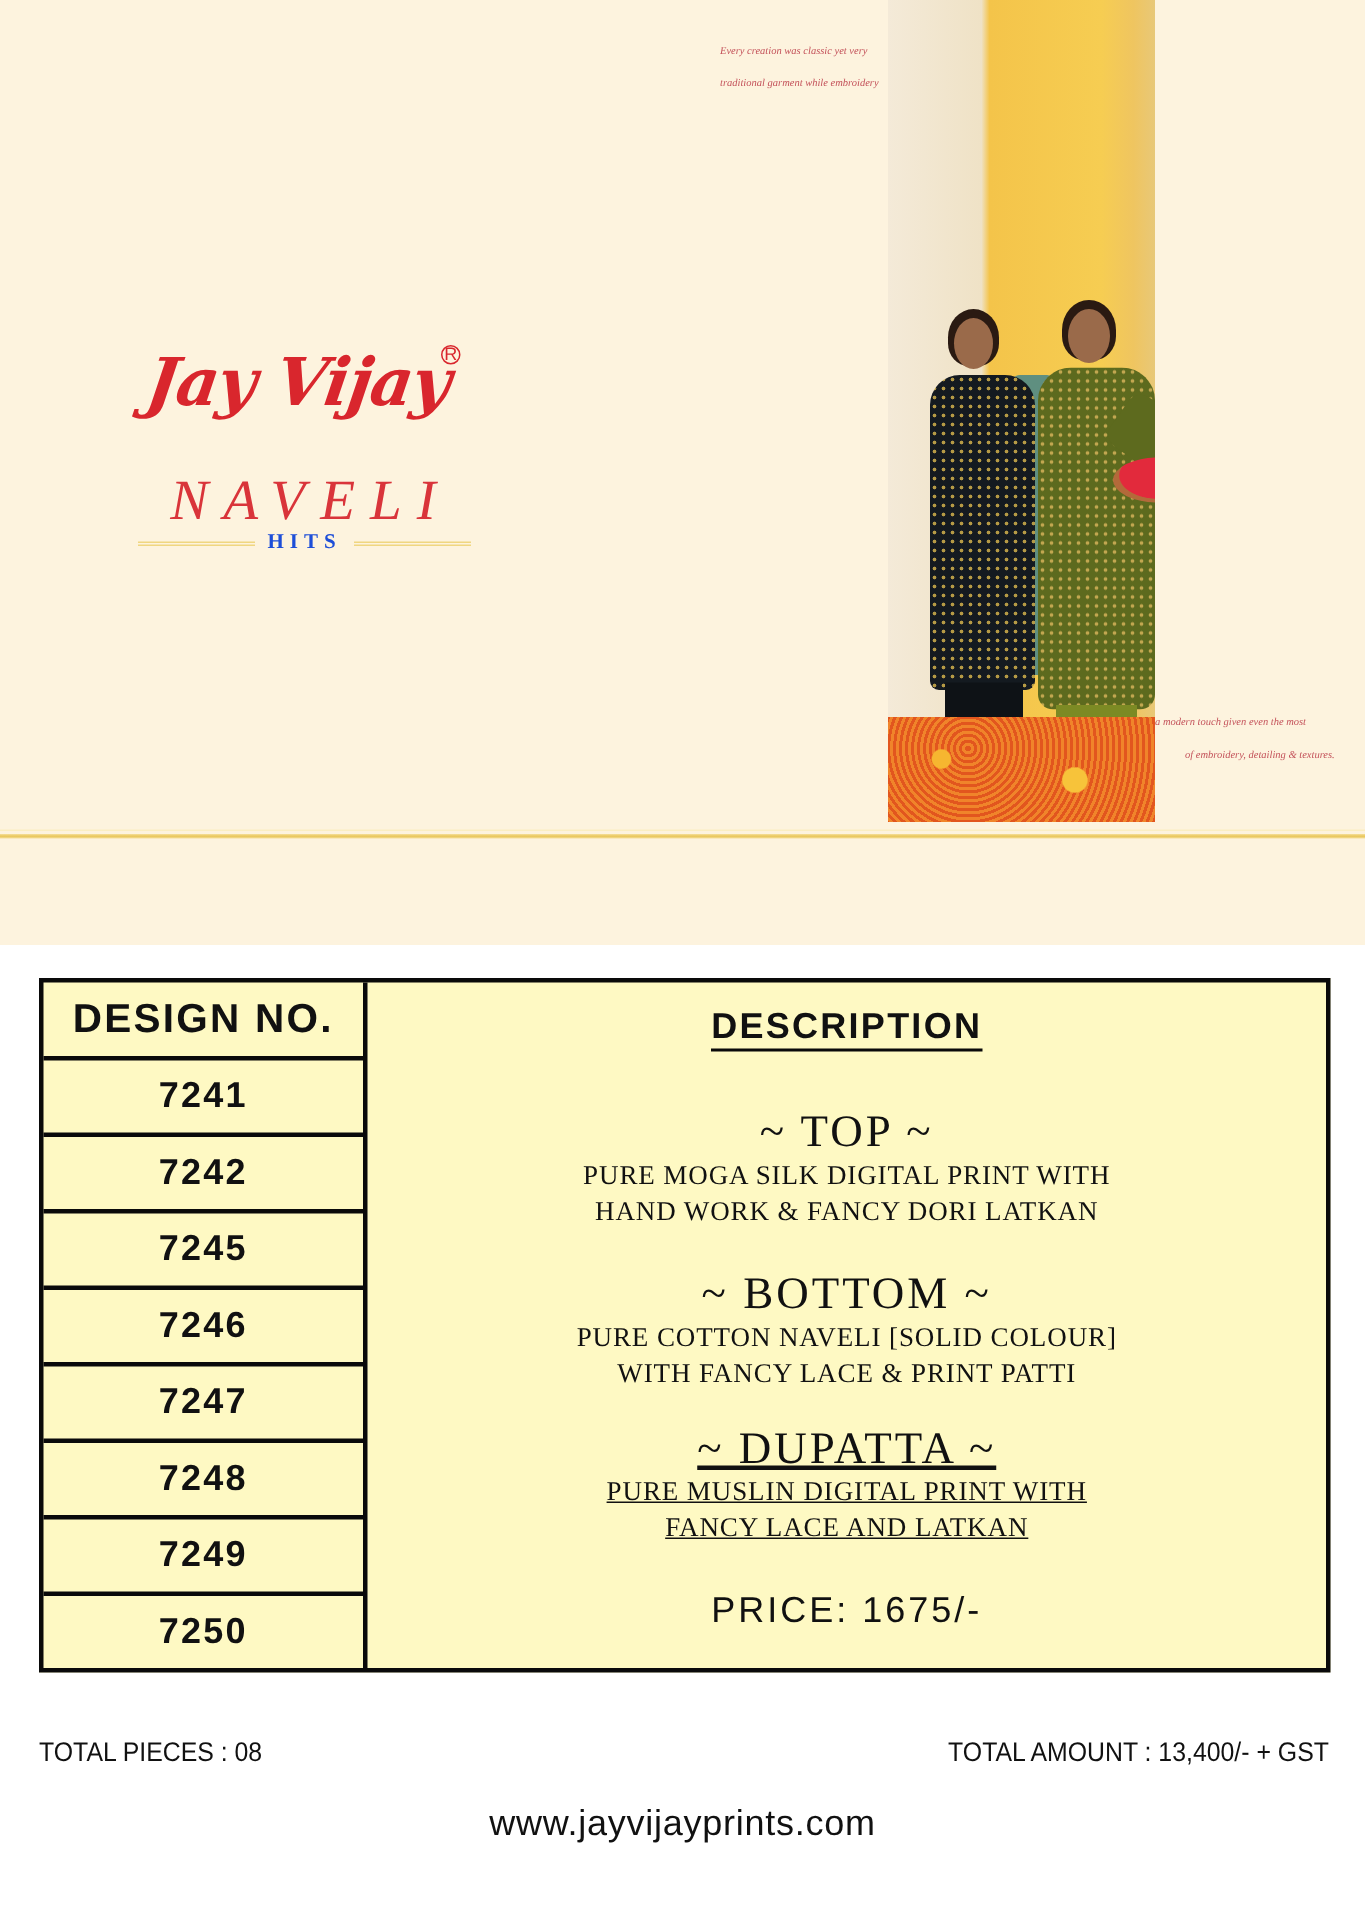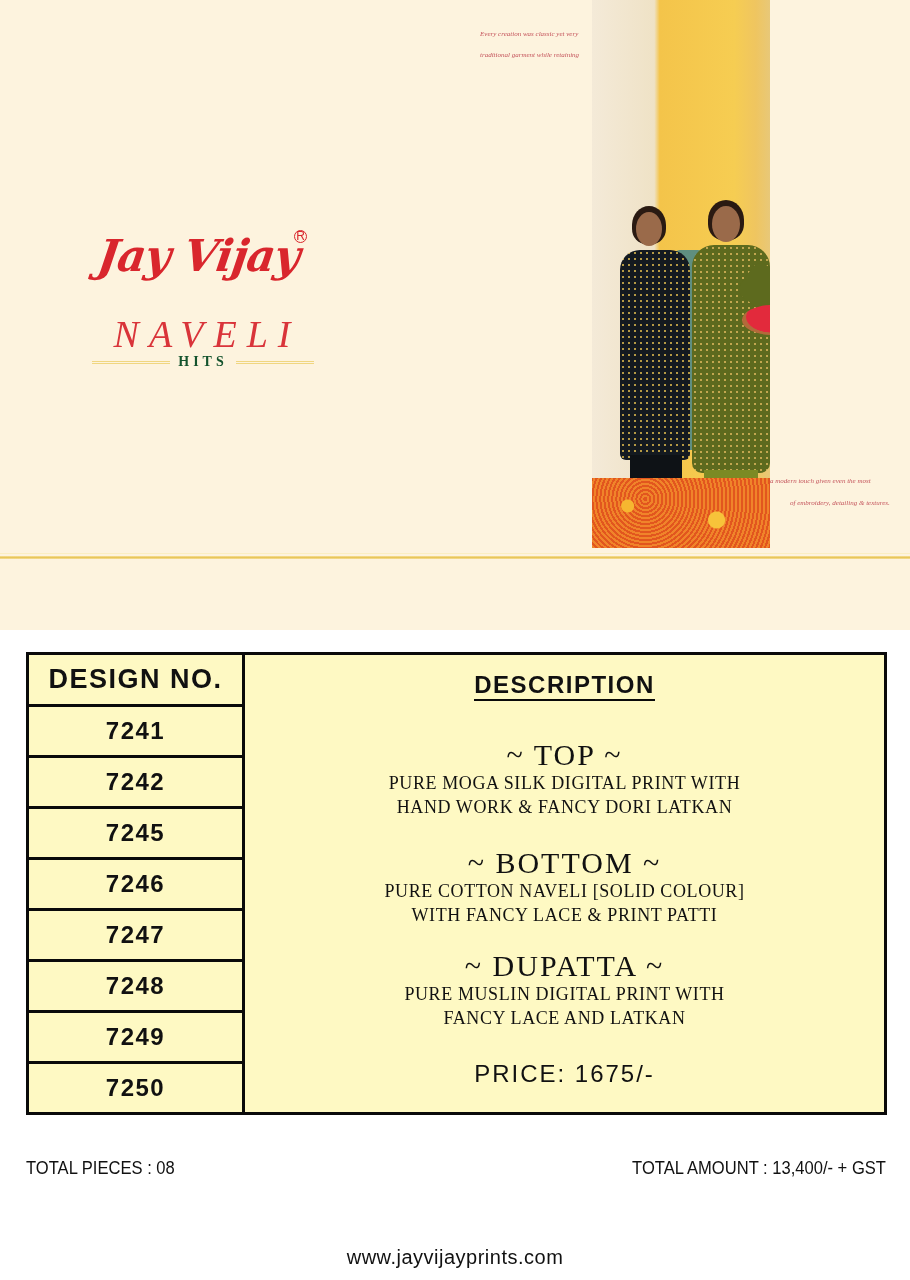--- a/index.html
+++ b/index.html
@@ -36,21 +36,21 @@
     .collection {
       position: absolute; left: 92px; top: 312px; width: 222px; text-align: center;
     }
     .collection-title {
       font-family: "Liberation Serif", serif; font-style: italic; font-size: 38px;
       letter-spacing: 10px; color: #d9343a; line-height: 44px; padding-left: 8px;
     }
     .collection-sub-row { display: flex; align-items: center; gap: 8px; margin-top: -2px; }
     .collection-line { flex: 1; height: 3px; border-top: 1px solid #f0d680; border-bottom: 1px solid #f0d680; }
     .collection-sub {
-      font-family: "Liberation Serif", serif; font-size: 14px; letter-spacing: 4px; color: #14532d;
+      font-family: "Liberation Serif", serif; font-size: 14px; letter-spacing: 4px; color: #1d4ed8;
       font-weight: bold;
     }
 
     .tagline {
       position: absolute; font-family: "Liberation Serif", serif; font-style: italic;
       font-size: 7px; color: #c4535b; white-space: nowrap; overflow: hidden;
     }
     .tagline-1 { left: 480px; top: 30px; width: 112px; }
     .tagline-2 { left: 480px; top: 51px; width: 112px; }
     .tagline-3 { left: 770px; top: 477px; width: 120px; }
@@ -125,38 +125,38 @@
     }
     .section { position: absolute; left: 0; right: 0; }
     .section-title {
       font-family: "Liberation Serif", serif; font-size: 30px; letter-spacing: 2px; line-height: 32px; color: #111;
     }
     .section-line {
       font-family: "Liberation Serif", serif; font-size: 18px; letter-spacing: 0.6px; line-height: 24px; color: #111;
     }
     .sec-top { top: 84px; }
     .sec-bottom { top: 192px; }
-    .sec-dupatta { top: 295px; }
+    .sec-dupatta { top: 295px; text-decoration: underline; }
     .price {
       position: absolute; left: 0; right: 0; top: 405px;
       font-family: "Liberation Sans", sans-serif; font-size: 24px; letter-spacing: 2px;
     }
 
     
     .total-pieces {
       position: absolute; left: 26px; top: 1158px; font-family: "Liberation Sans", sans-serif;
       font-size: 18px; transform: scaleX(0.92); transform-origin: left;
     }
     .total-amount {
       position: absolute; right: 24px; top: 1158px; font-family: "Liberation Sans", sans-serif;
       font-size: 18px; transform: scaleX(0.92); transform-origin: right;
     }
     .website {
       position: absolute; left: 0; right: 0; top: 1202px; text-align: center;
-      font-family: "Liberation Sans", sans-serif; font-size: 20px; letter-spacing: 0.5px; margin-top: 44px;
+      font-family: "Liberation Sans", sans-serif; font-size: 24px; letter-spacing: 0.5px;
     }
   </style>
 </head>
 <body>
 
 <section class="banner">
   <div class="brand">
     <div class="brand-logo">Jay Vijay</div>
     <div class="brand-reg">R</div>
   </div>
@@ -164,21 +164,21 @@
   <div class="collection">
     <div class="collection-title">NAVELI</div>
     <div class="collection-sub-row">
       <div class="collection-line"></div>
       <div class="collection-sub">HITS</div>
       <div class="collection-line"></div>
     </div>
   </div>
 
   <div class="tagline tagline-1">Every creation was classic yet very</div>
-  <div class="tagline tagline-2">traditional garment while retaining</div>
+  <div class="tagline tagline-2">traditional garment while embroidery</div>
   <div class="tagline tagline-3">a modern touch given even the most</div>
   <div class="tagline tagline-4">of embroidery, detailing &amp; textures.</div>
 
   <div class="photo">
     <div class="fig fig-dupatta-1"></div>
     <div class="fig fig-body-1"></div>
     <div class="fig fig-pants-1"></div>
     <div class="fig-hair" style="left:40px;top:206px;width:34px;height:38px;"></div>
     <div class="fig-head" style="left:44px;top:212px;width:26px;height:34px;"></div>
     <div class="fig fig-body-2"></div>

